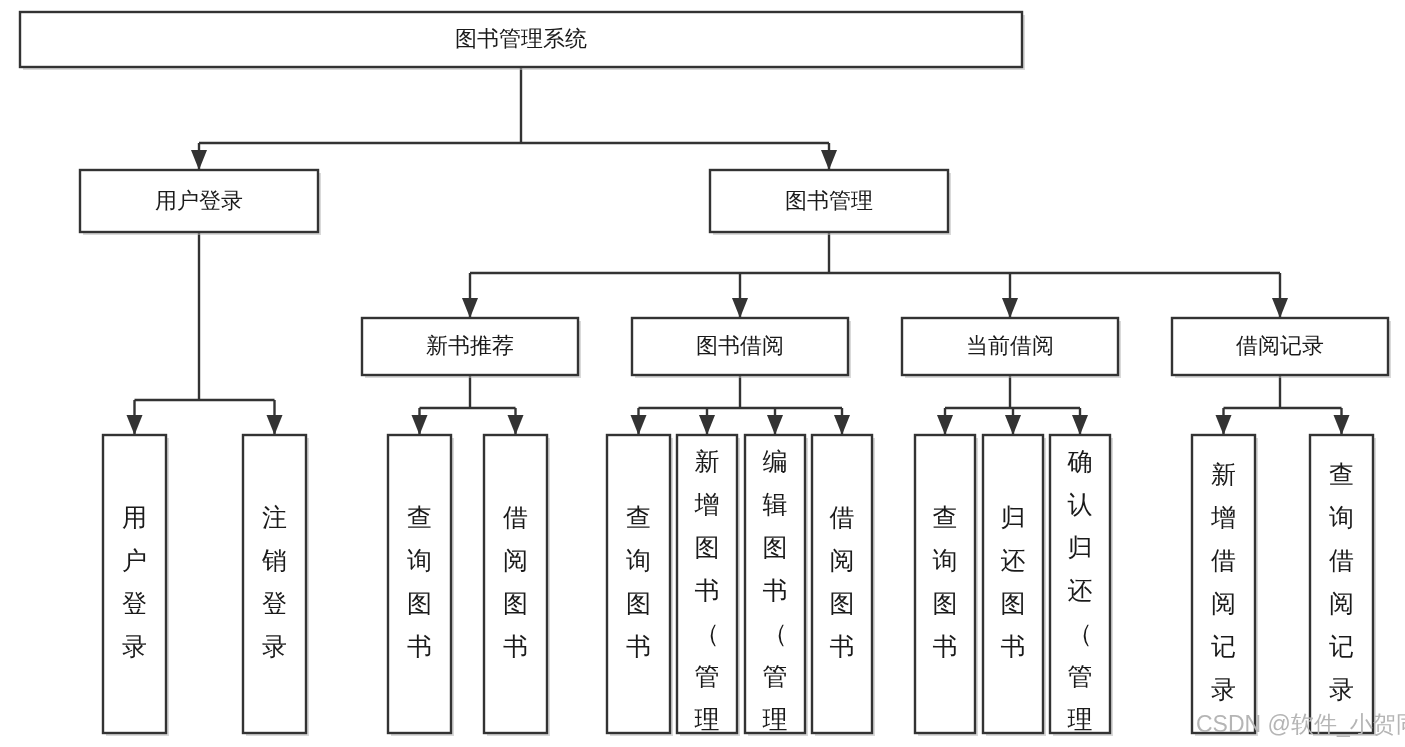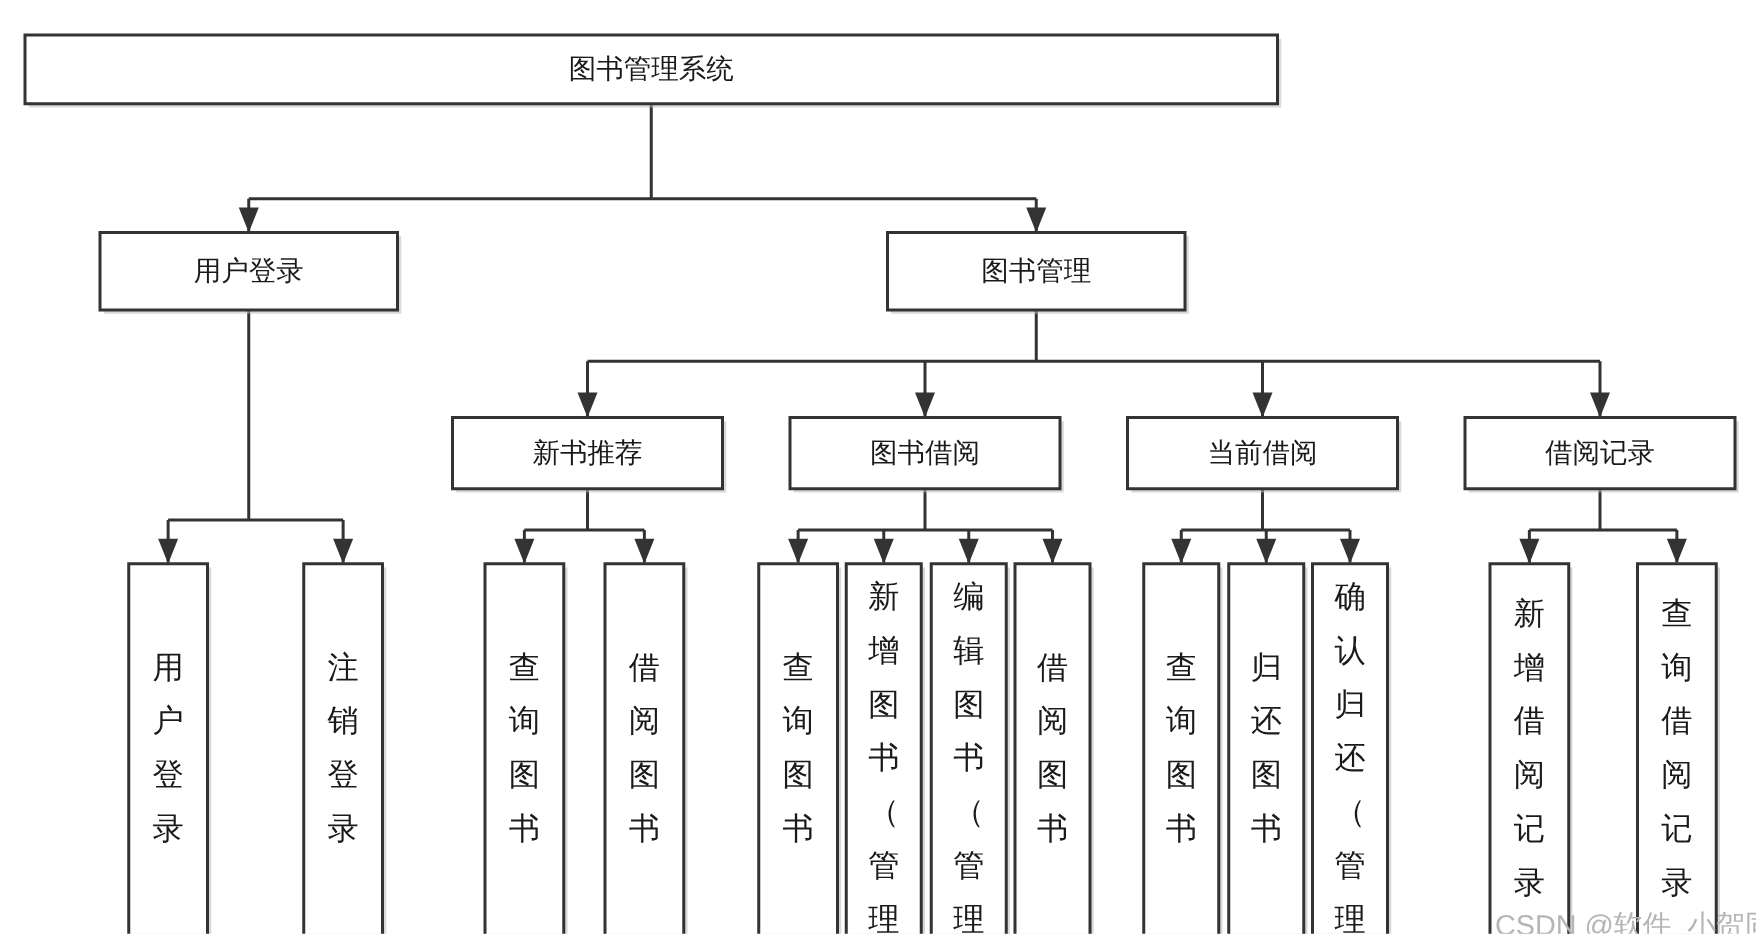--- a/index.html
+++ b/index.html
@@ -10,21 +10,21 @@
   body {
     width: 1405px;
     height: 747px;
     font-family: "Liberation Sans", "DejaVu Sans", sans-serif;
     overflow: hidden;
     position: relative;
   }
   #diagram-root {
     position: absolute;
     left: 0;
-    top: 16px;
+    top: 0;
     width: 1405px;
     height: 611px;
   }
   svg.diagram {
     display: block;
     width: 1405px;
     height: 747px;
   }
   .node-rect {
     fill: #ffffff;

